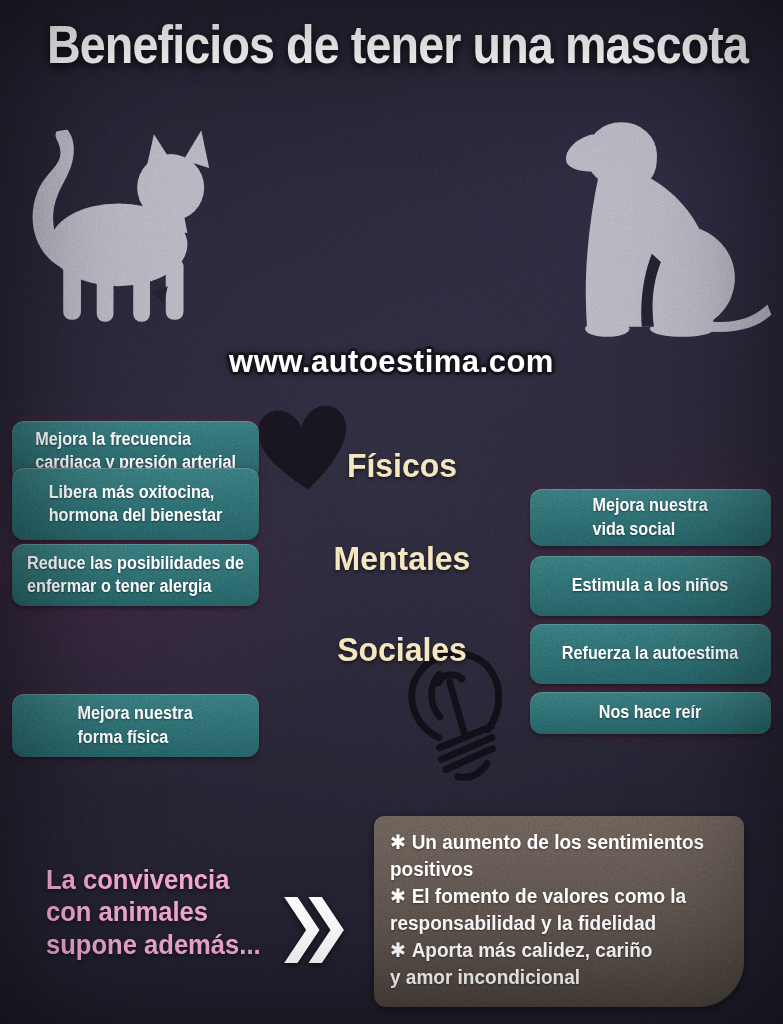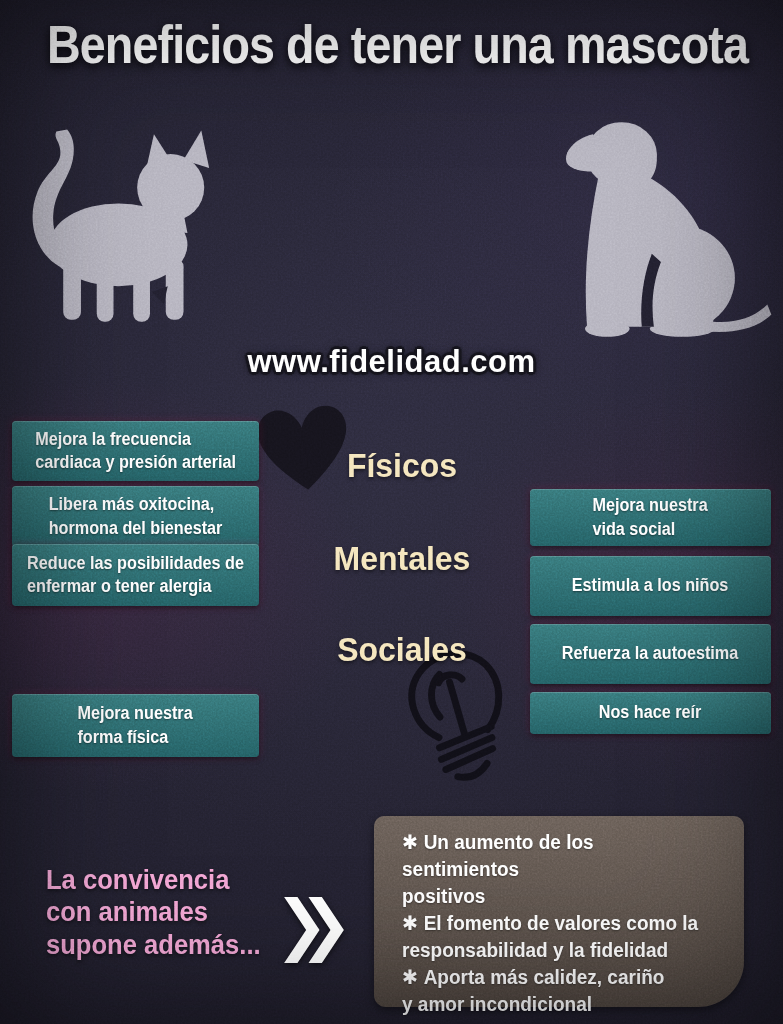--- a/index.html
+++ b/index.html
@@ -62,33 +62,33 @@
     position:absolute; left:302px; width:200px; text-align:center;
     color:var(--c-cream,#f5e6bc); font-size:34px; font-weight:bold; z-index:2;
     transform:scaleX(.94); transform-origin:50% 50%;
     text-shadow:0 2px 4px rgba(0,0,0,.5);
   }
   .cat-fisicos{ top:446px; } .cat-mentales{ top:539px; } .cat-sociales{ top:630px; }
 
   .pill{
     position:absolute; display:flex; align-items:center; justify-content:center;
     background:linear-gradient(180deg,var(--c-pill-top,#38797b),var(--c-pill-bottom,#246064));
-    border-radius:4px; z-index:2;
+    border-radius:12px; z-index:2;
     box-shadow:0 2px 5px rgba(0,0,0,.5), 0 0 6px 2px rgba(140,40,80,.22),
                inset 0 1px 0 rgba(255,255,255,.16);
   }
   .pill span{
     display:inline-block; max-width:112%; text-align:left; white-space:pre-line;
     color:#fff; font-size:18px; font-weight:bold; line-height:1.28;
     transform:scaleX(.9); transform-origin:50% 50%;
     text-shadow:0 1px 2px rgba(0,0,0,.45);
   }
   .pill-left{ left:12px; width:247px; }
   .pill-right{ left:530px; width:241px; }
-  .lp1{ top:421px; height:60px; } .lp2{ top:486px; height:61px; }
+  .lp1{ top:421px; height:60px; } .lp2{ top:468px; height:72px; }
   .lp3{ top:544px; height:62px; } .lp4{ top:626px; height:57px; }
   .lp5{ top:694px; height:63px; }
   .rp1{ top:421px; height:57px; } .rp2{ top:489px; height:57px; }
   .rp3{ top:556px; height:60px; } .rp4{ top:624px; height:60px; }
   .rp5{ top:692px; height:42px; }
 
   .bulb-svg{ position:absolute; left:396px; top:645px; width:130px; height:158px;
     transform:rotate(-14deg); z-index:1; opacity:.92; }
 
   .lead{
@@ -97,21 +97,21 @@
     white-space:pre-line; transform:scaleX(.93); transform-origin:0 50%; z-index:2;
     text-shadow:0 2px 4px rgba(0,0,0,.5);
   }
   .chevrons-svg{ position:absolute; left:283px; top:897px; width:62px; height:66px; z-index:2;
     filter:drop-shadow(0 2px 3px rgba(0,0,0,.6)); }
 
   .extra-box{
     position:absolute; left:374px; top:816px; width:370px; height:191px;
     background:linear-gradient(180deg,var(--c-extra-box-top,#6b6058),var(--c-extra-box-bottom,#4e453f));
     border-radius:10px 10px 46px 12px; z-index:2;
-    padding:13px 28px; box-shadow:0 3px 8px rgba(0,0,0,.45);
+    padding:13px 16px; box-shadow:0 3px 8px rgba(0,0,0,.45);
   }
   .extra-box p{
     color:#fff; font-size:20px; font-weight:bold; line-height:1.35;
     transform:scaleX(.95); transform-origin:0 0;
     text-shadow:0 1px 2px rgba(0,0,0,.4);
   }
   .extra-box p .txt{ white-space:pre-line; }
   .extra-box p .bullet{ margin-right:6px; }
 </style>
 </head>
@@ -145,21 +145,21 @@
       <path d="M88,20 C103,28 108,54 97,68 C90,77 78,74 76,60 C76,45 80,30 88,20 Z"></path>
       <path d="M46,62 C36,110 30,160 34,214 L158,214 C166,150 148,96 94,66 C78,58 58,58 46,62 Z"></path>
       <ellipse cx="126" cy="166" rx="54" ry="52"></ellipse>
       <path d="M150,208 C178,212 198,206 212,192 L216,202 C202,216 176,222 148,218 Z"></path>
       <ellipse cx="54" cy="216" rx="22" ry="8"></ellipse>
       <ellipse cx="128" cy="216" rx="32" ry="8"></ellipse>
     </g>
     <path d="M88,214 C86,188 90,162 98,142 L107,150 C99,170 97,192 100,214 Z" fill="#232130"></path>
   </svg>
 
-  <div class="watermark">www.fidelidad.com</div>
+  <div class="watermark">www.autoestima.com</div>
 
   <svg class="heart-svg" viewBox="0 0 100 100" aria-hidden="true">
     <path fill="#16141d" d="M50,90 C20,66 4,45 7,27 C9,13 24,6 36,12 C44,16 48,23 50,29 C52,23 56,16 64,12 C76,6 91,13 93,27 C96,45 80,66 50,90 Z"></path>
   </svg>
 
   <div class="category cat-fisicos">Físicos</div>
   <div class="category cat-mentales">Mentales</div>
   <div class="category cat-sociales">Sociales</div>
 
   <div class="pill pill-left lp1">

